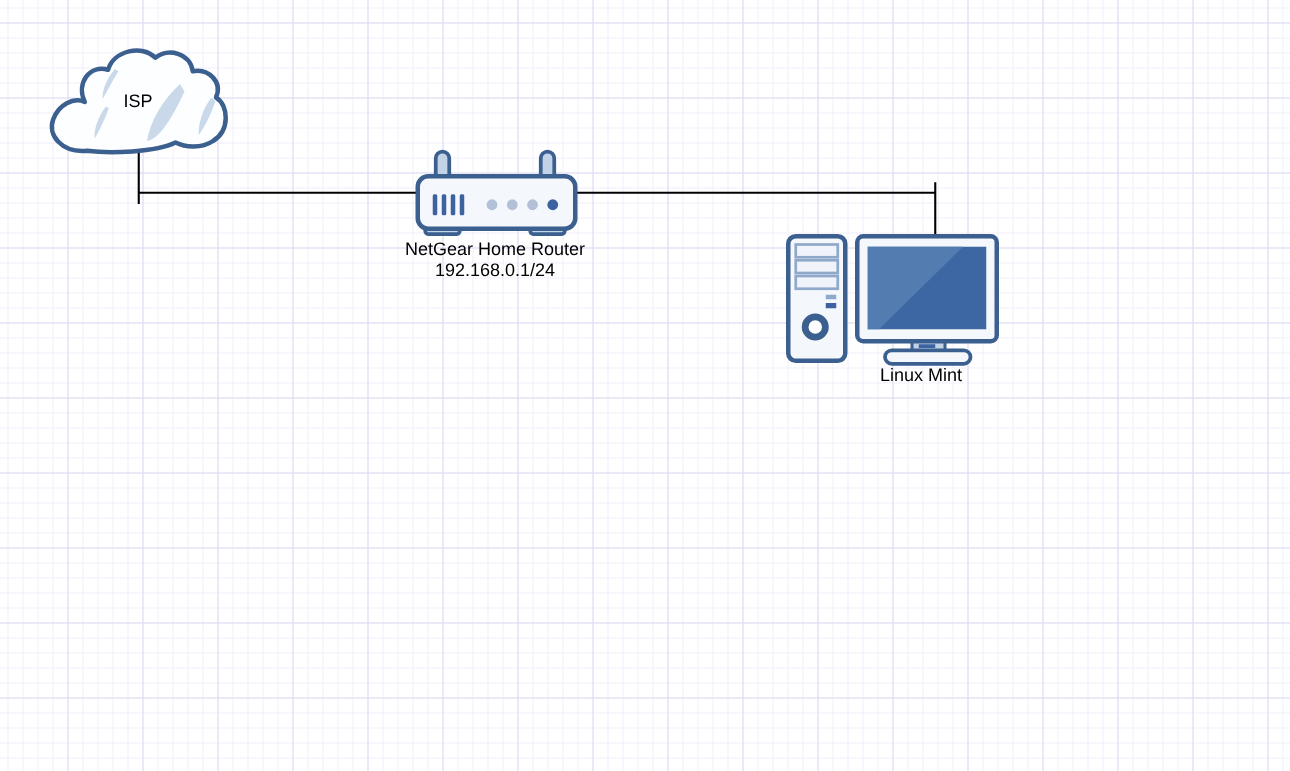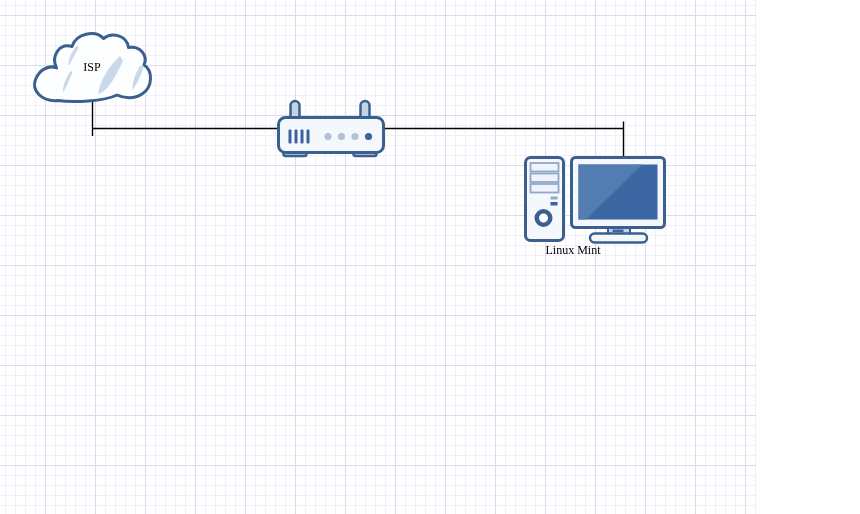--- a/index.html
+++ b/index.html
@@ -2,44 +2,43 @@
 <html><head>
 <meta charset="utf-8">
 <style>
   html, body { margin: 0; padding: 0; }
   body {
     width: 860px; height: 514px; overflow: hidden;
     font-family: "Liberation Sans", sans-serif;
   }
   .canvas {
     position: relative;
-    width: 756px; height: 514px;
+    width: 860px; height: 514px;
     background-color: #ffffff;
     
     background-image:
       linear-gradient(to right,  #dbdbf0 1px, transparent 1px),
       linear-gradient(to bottom, #dbdbf0 1px, transparent 1px),
       linear-gradient(to right,  #efeffa 1px, transparent 1px),
       linear-gradient(to bottom, #efeffa 1px, transparent 1px);
     background-size: 50px 50px, 50px 50px, 10px 10px, 10px 10px;
     background-position: 45px 0px, 0px 15px, 5px 0px, 0px 5px;
-    font-family: Liberation Serif, serif;
   }
   svg.diagram-layer { position: absolute; left: 0; top: 0; }
   .node-label {
     position: absolute;
     font-size: 12px;
     line-height: 14px;
     color: #000000;
     text-align: center;
     white-space: nowrap;
   }
   .lbl-isp    { left: 47px;  top: 60px;  width: 90px;  }
   .lbl-router { left: 250px; top: 159px; width: 160px; }
-  .lbl-pc     { left: 493px; top: 243px; width: 160px; }
+  .lbl-pc     { left: 515px; top: 243px; width: 160px; padding-left: 19px; }
 </style>
 </head>
 <body>
 
 <div class="canvas">
 
   <svg class="diagram-layer" width="860" height="514" viewBox="0 0 860 514">
 
     <g stroke="#000000" stroke-width="1.4" fill="none">
       <line x1="92.5" y1="100" x2="92.5" y2="136"></line>
@@ -119,18 +118,22 @@
           <rect x="578.5" y="164.5" width="79" height="55" fill="#3c67a2"></rect>
           <polygon points="578.5,164.5 642,164.5 586,219.5 578.5,219.5" fill="#537cb0"></polygon>
           <rect x="612.5" y="229.5" width="11" height="2.5" fill="#3c63a0"></rect>
         </g>
       </g>
     </g>
   </svg>
 
   <div class="node-label lbl-isp">ISP</div>
 
+  <div class="node-label lbl-router">
+    <div>NetGear Home Router</div>
+    <div>192.168.0.1/24</div>
+  </div>
 
   <div class="node-label lbl-pc">
     <div>Linux Mint</div>
   </div>
 
 </div>
 
 </body></html>

